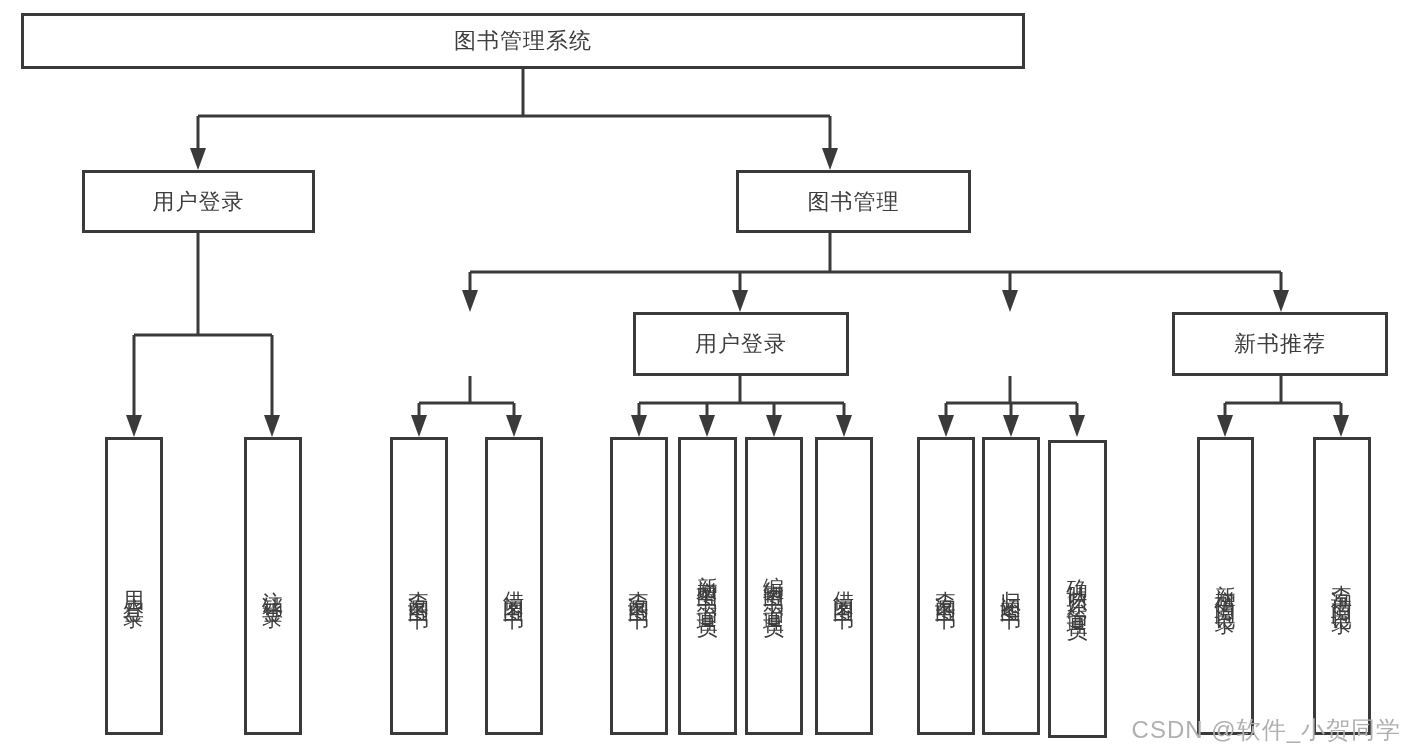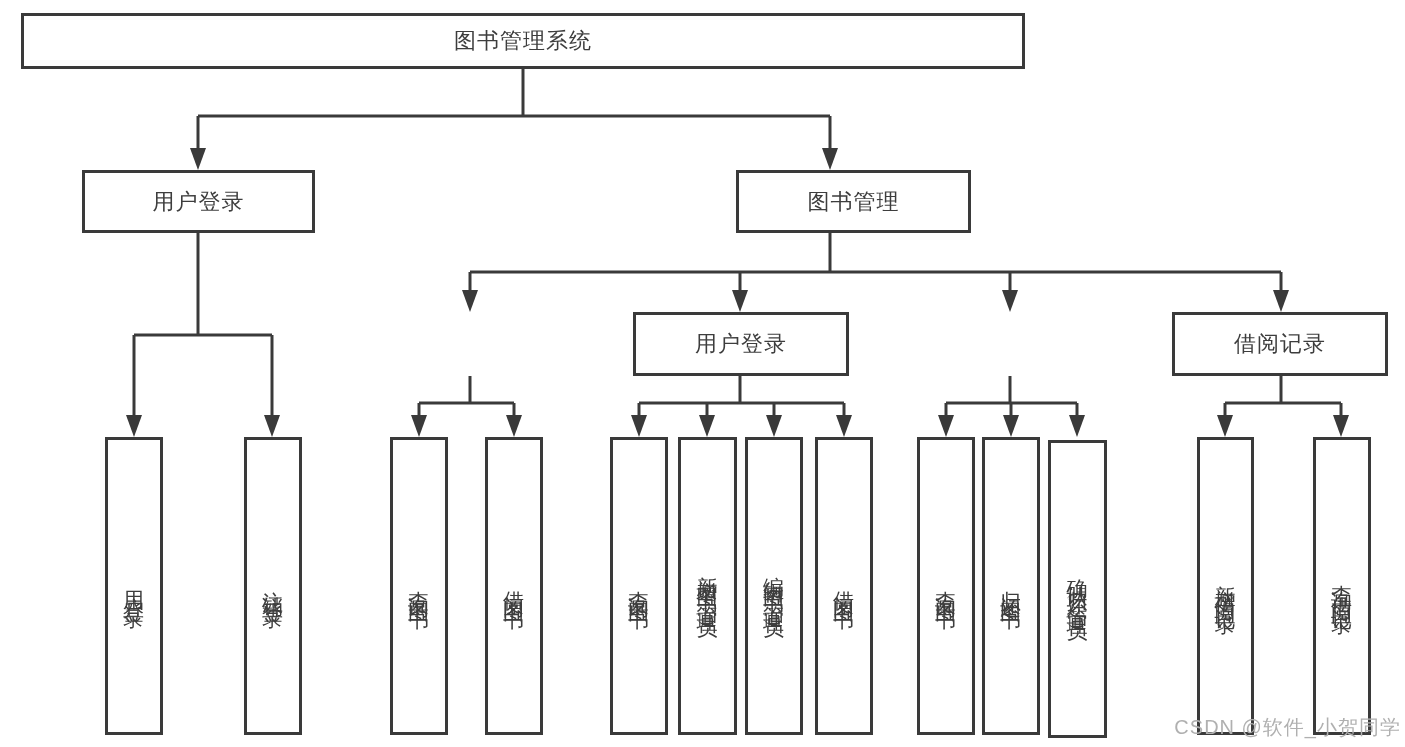--- a/index.html
+++ b/index.html
@@ -56,21 +56,21 @@
     writing-mode: vertical-rl;
     text-orientation: mixed;
     letter-spacing: 6px;
     line-height: 1;
     white-space: nowrap;
   }
   .watermark {
     position: absolute;
     right: 4px;
     top: 714px;
-    font-size: 20px;
+    font-size: 24px;
     color: var(--watermark);
     letter-spacing: 1px;
     white-space: nowrap;
     text-align: right;
   }
 </style>
 </head>
 <body>
 
 <div class="stage">
@@ -159,21 +159,21 @@
     <span>用户登录</span>
   </div>
   <div class="box" style="left:736px;top:170px;width:235px;height:63px">
     <span>图书管理</span>
   </div>
 
   <div class="box" style="left:633px;top:312px;width:216px;height:64px">
     <span>用户登录</span>
   </div>
   <div class="box" style="left:1172px;top:312px;width:216px;height:64px">
-    <span>借阅记录</span>
+    <span>新书推荐</span>
   </div>
 
   <div class="box vbox" style="left:105px;top:437px;width:58px;height:298px">
     <span class="vtext">用户登录</span>
   </div>
   <div class="box vbox" style="left:244px;top:437px;width:58px;height:298px">
     <span class="vtext">注销登录</span>
   </div>
 
   <div class="box vbox" style="left:390px;top:437px;width:58px;height:298px">

